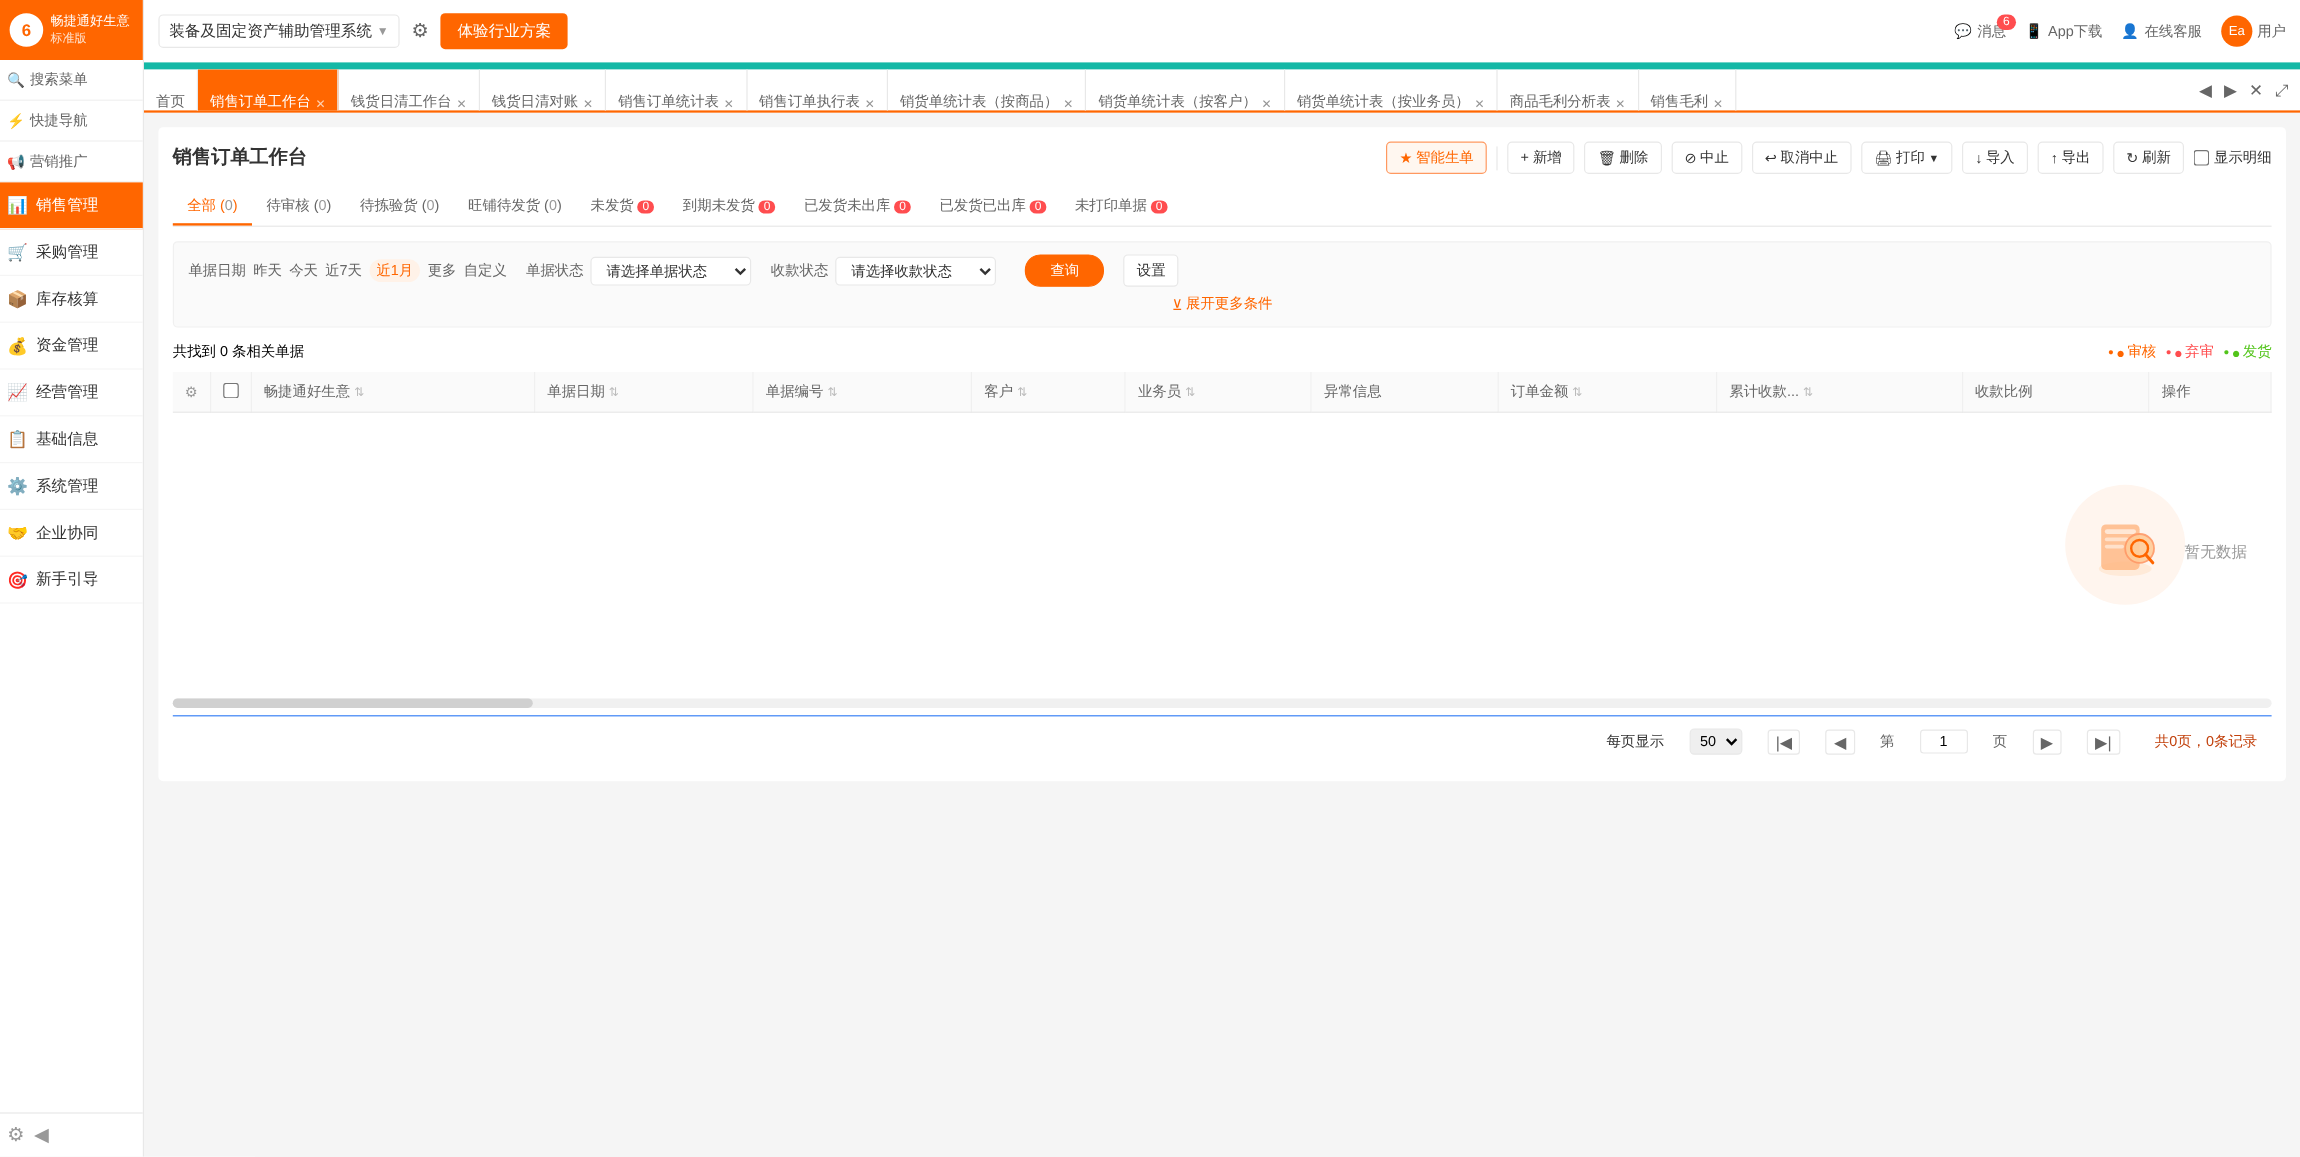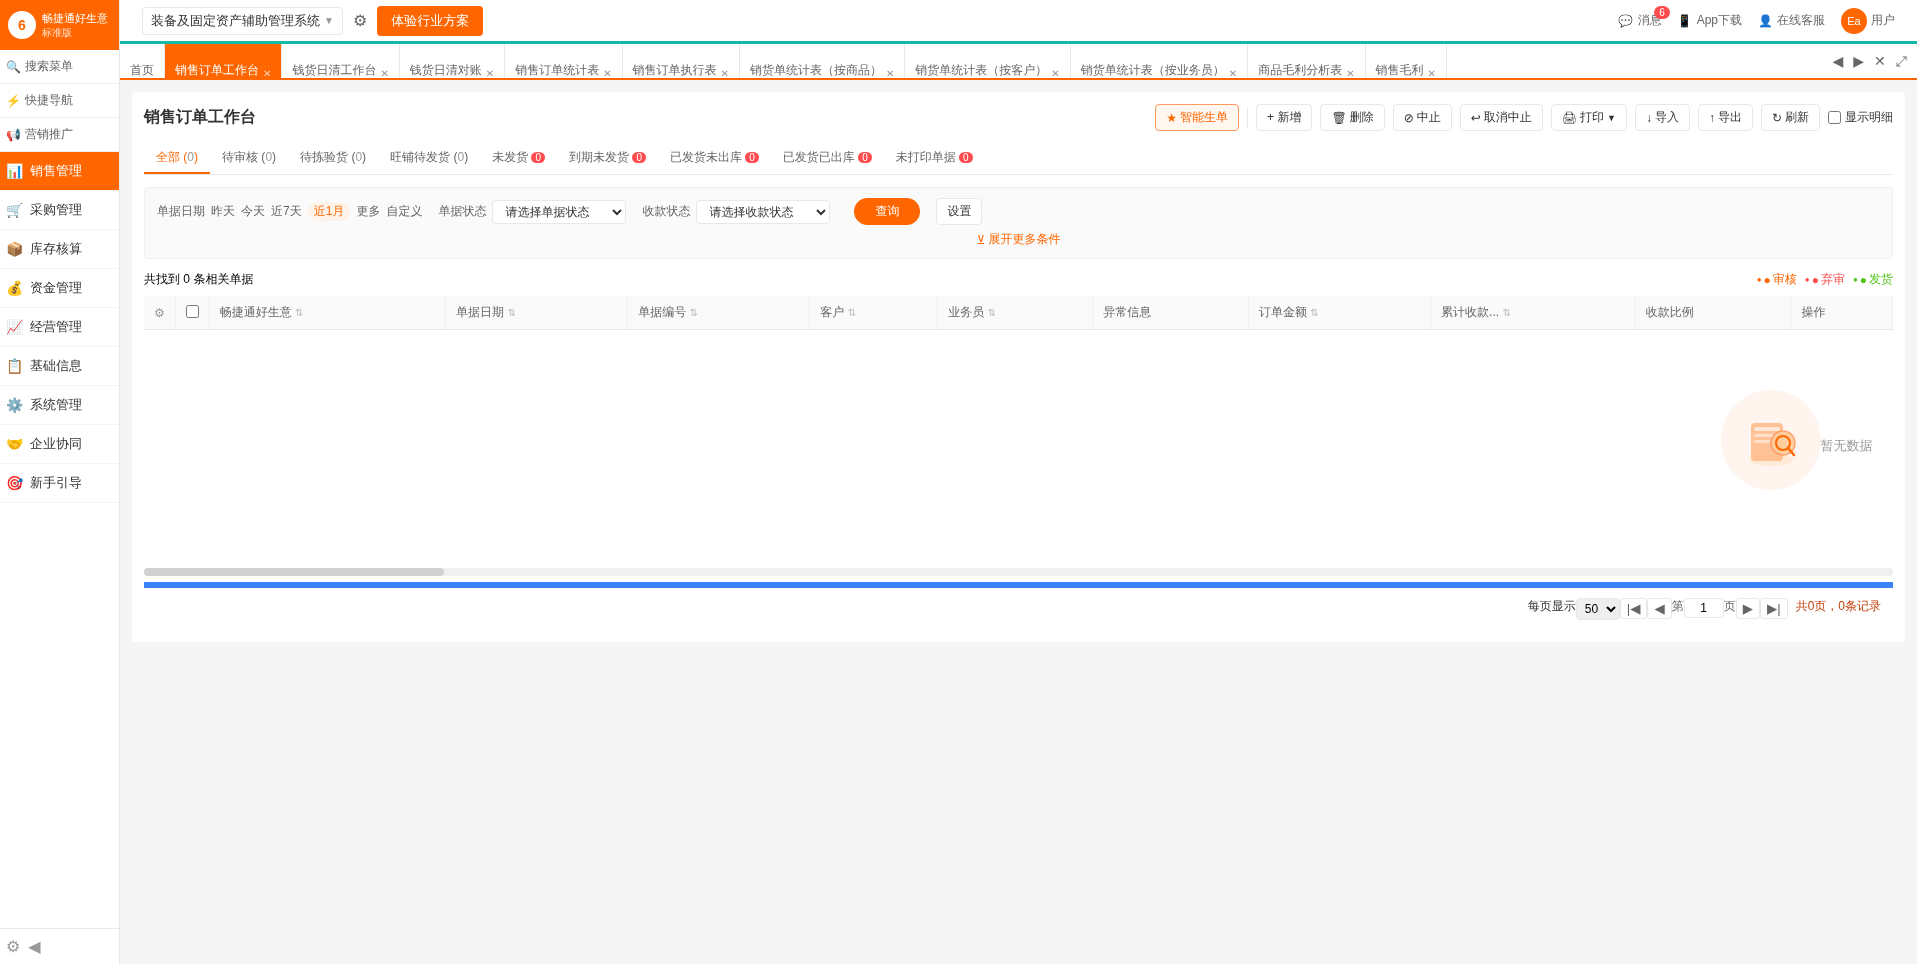--- a/index.html
+++ b/index.html
@@ -16,21 +16,21 @@
     .sidebar-item { padding: 10px 6px; display: flex; align-items: center; gap: 6px; color: #333; font-size: 13px; cursor: pointer; border-bottom: 1px solid #f5f5f5; }
     .sidebar-item.active { background: #ff6600; color: #fff; }
     .sidebar-item .item-icon { font-size: 14px; width: 18px; text-align: center; }
     .sidebar-bottom { margin-top: auto; padding: 8px 6px; display: flex; gap: 8px; border-top: 1px solid #e8e8e8; }
     .sidebar-bottom .btn-icon { color: #999; cursor: pointer; font-size: 16px; }
 
     
     .main { flex: 1; display: flex; flex-direction: column; overflow: hidden; }
 
     
-    .topbar { background: #fff; height: 44px; display: flex; align-items: center; padding: 0 22px; border-bottom: 3px solid #14b8a6; gap: 10px; }
+    .topbar { background: #fff; height: 58px; display: flex; align-items: center; padding: 0 12px; border-bottom: 6px solid #14b8a6; gap: 10px; }
     .topbar-system-select { display: flex; align-items: center; gap: 4px; color: #333; font-size: 13px; border: 1px solid #e8e8e8; padding: 4px 8px; border-radius: 4px; cursor: pointer; }
     .topbar-settings { color: #666; font-size: 16px; cursor: pointer; }
     .topbar-solution-btn { background: #ff6600; color: #fff; border: none; padding: 6px 14px; border-radius: 4px; cursor: pointer; font-size: 13px; }
     .topbar-right { display: flex; align-items: center; gap: 16px; margin-left: auto; }
     .topbar-icon-item { display: flex; align-items: center; gap: 4px; color: #666; cursor: pointer; font-size: 12px; position: relative; }
     .badge { background: #ff4d4f; color: #fff; border-radius: 10px; padding: 1px 5px; font-size: 10px; position: absolute; top: -6px; right: -8px; }
     .user-avatar { width: 26px; height: 26px; background: #ff6600; border-radius: 50%; display: flex; align-items: center; justify-content: center; color: #fff; font-size: 11px; }
 
     
     .tabbar { background: #fff; display: flex; align-items: center; border-bottom: 2px solid #ff6600; overflow: hidden; height: 36px; }
@@ -87,21 +87,21 @@
     td { padding: 8px 10px; border-bottom: 1px solid #f5f5f5; color: #333; }
     .th-checkbox { width: 30px; text-align: center; }
     .th-gear { width: 30px; text-align: center; color: #999; cursor: pointer; }
 
     
     .empty-state { display: flex; align-items: center; justify-content: flex-end; padding: 60px 20px; }
     .empty-icon { width: 100px; height: 100px; background: #fff5ee; border-radius: 50%; display: flex; align-items: center; justify-content: center; font-size: 48px; margin-bottom: 12px; }
     .empty-text { color: #999; font-size: 13px; }
 
     
-    .pagination { display: flex; align-items: flex-start; justify-content: flex-end; padding: 10px 12px; border-top: 6px solid #3b82f6; gap: 0; font-size: 12px; color: #333; }
+    .pagination { display: flex; align-items: center; justify-content: flex-end; padding: 10px 12px; border-top: 1px solid #3b82f6; gap: 21px; font-size: 12px; color: #333; }
     .page-size-select { border: 1px solid #e8e8e8; border-radius: 4px; padding: 2px 4px; font-size: 12px; }
     .page-btn { padding: 2px 6px; border: 1px solid #e8e8e8; border-radius: 3px; cursor: pointer; color: #666; background: #fff; }
     .page-input { width: 40px; border: 1px solid #e8e8e8; border-radius: 3px; padding: 2px 4px; text-align: center; font-size: 12px; }
 
     
     .scroll-area { height: 8px; background: #f0f0f0; border-radius: 4px; margin: 6px 0; position: relative; }
     .scroll-thumb { height: 8px; background: #d0d0d0; border-radius: 4px; width: 300px; position: absolute; left: 0; }
   </style>
 </head>
 <body>

